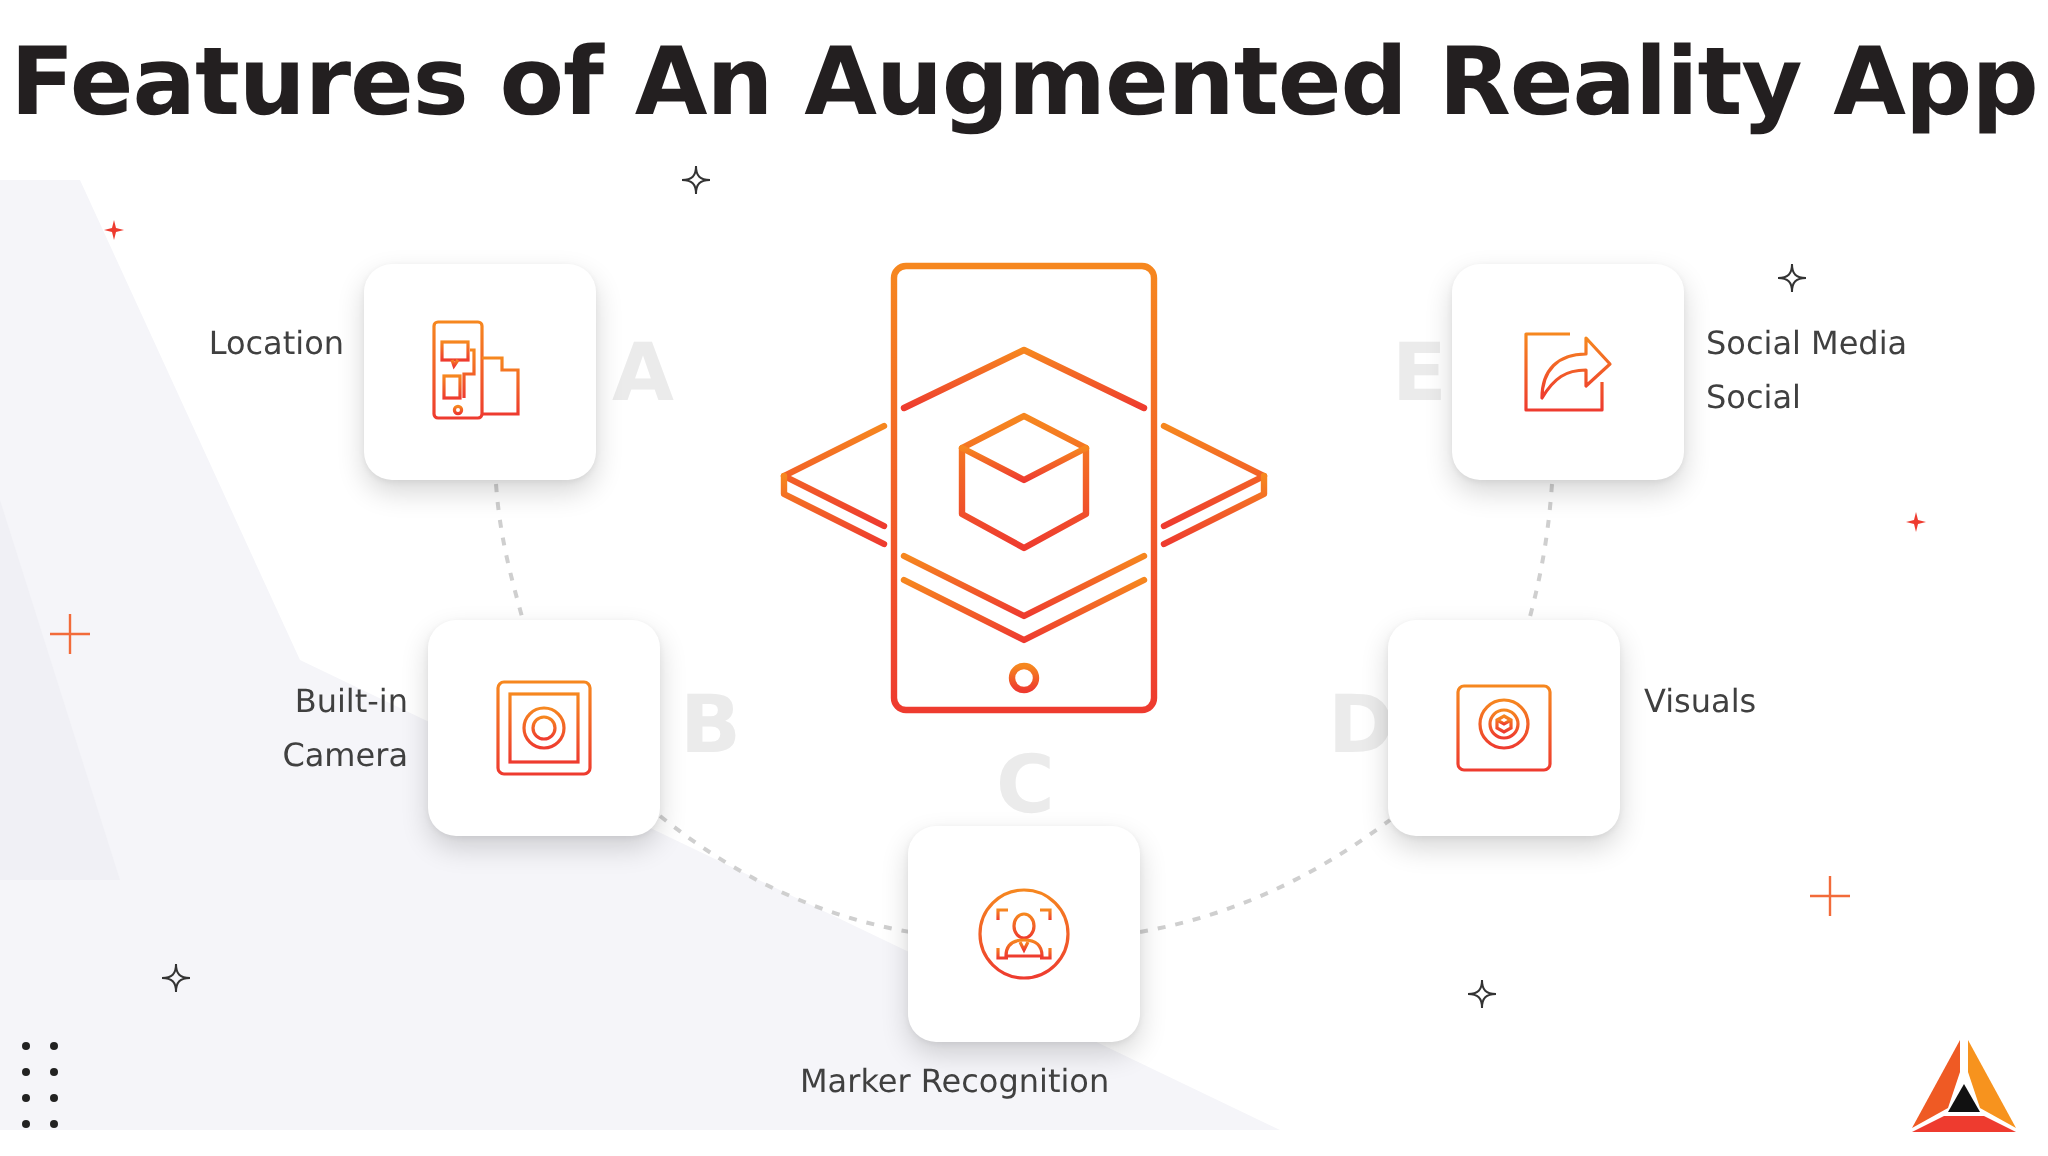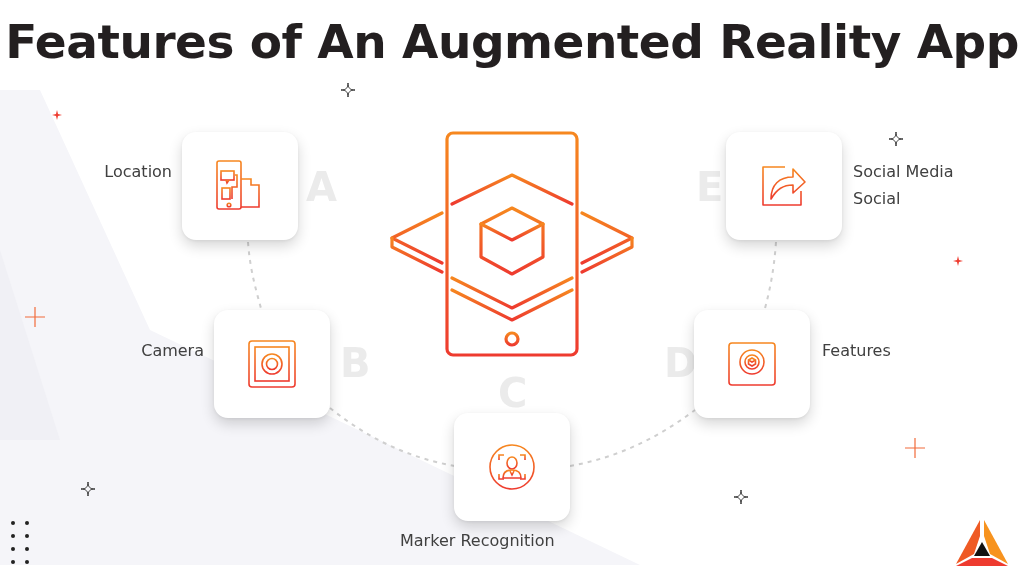--- a/index.html
+++ b/index.html
@@ -96,20 +96,21 @@
 <div class="card" style="left:214px;top:310px;">
   <svg viewBox="0 0 58 58" fill="none" stroke="url(#og)" stroke-width="1.6">
     <rect x="6" y="6" width="46" height="46" rx="3"></rect>
     <rect x="12" y="12" width="34" height="34"></rect>
     <circle cx="29" cy="29" r="10"></circle>
     <circle cx="29" cy="29" r="5.5"></circle>
   </svg>
 </div>
 <div class="letter" style="left:340px;top:340px;">B</div>
 <div class="label right" style="left:60px;top:337px;width:144px;">
+  <div>Built-in</div>
   <div>Camera</div>
 </div>
 
 
 <div class="card" style="left:454px;top:413px;">
   <svg viewBox="0 0 58 58" fill="none" stroke="url(#og)" stroke-width="1.6">
     <circle cx="29" cy="29" r="22"></circle>
     <polyline points="16,22 16,17 21,17"></polyline>
       <polyline points="37,17 42,17 42,22"></polyline>
     <polyline points="16,36 16,41 21,41"></polyline>
@@ -130,21 +131,21 @@
       <line x1="41" y1="20" x2="52" y2="20"></line>
     <circle cx="29" cy="27" r="12"></circle>
     <circle cx="29" cy="27" r="7"></circle>
     <polygon points="29,23 32.5,25 32.5,29 29,31 25.5,29 25.5,25"></polygon>
     <polyline points="25.5,25 29,27 32.5,25"></polyline>
       <line x1="29" y1="27" x2="29" y2="31"></line>
   </svg>
 </div>
 <div class="letter" style="left:664px;top:340px;">D</div>
 <div class="label" style="left:822px;top:337px;width:140px;">
-  <div>Features</div>
+  <div>Visuals</div>
 </div>
 
 
 <div class="card" style="left:726px;top:132px;">
   <svg viewBox="0 0 58 58" fill="none" stroke="url(#og)" stroke-width="1.6" stroke-linejoin="round">
     <polyline points="30,10 8,10 8,48 46,48 46,34"></polyline>
     <path d="M16,42 C16,28 24,20 38,20 L38,12 L50,25 L38,36 L38,28 C28,28 22,32 16,42 Z"></path>
   </svg>
 </div>
 <div class="letter" style="left:696px;top:164px;">E</div>

